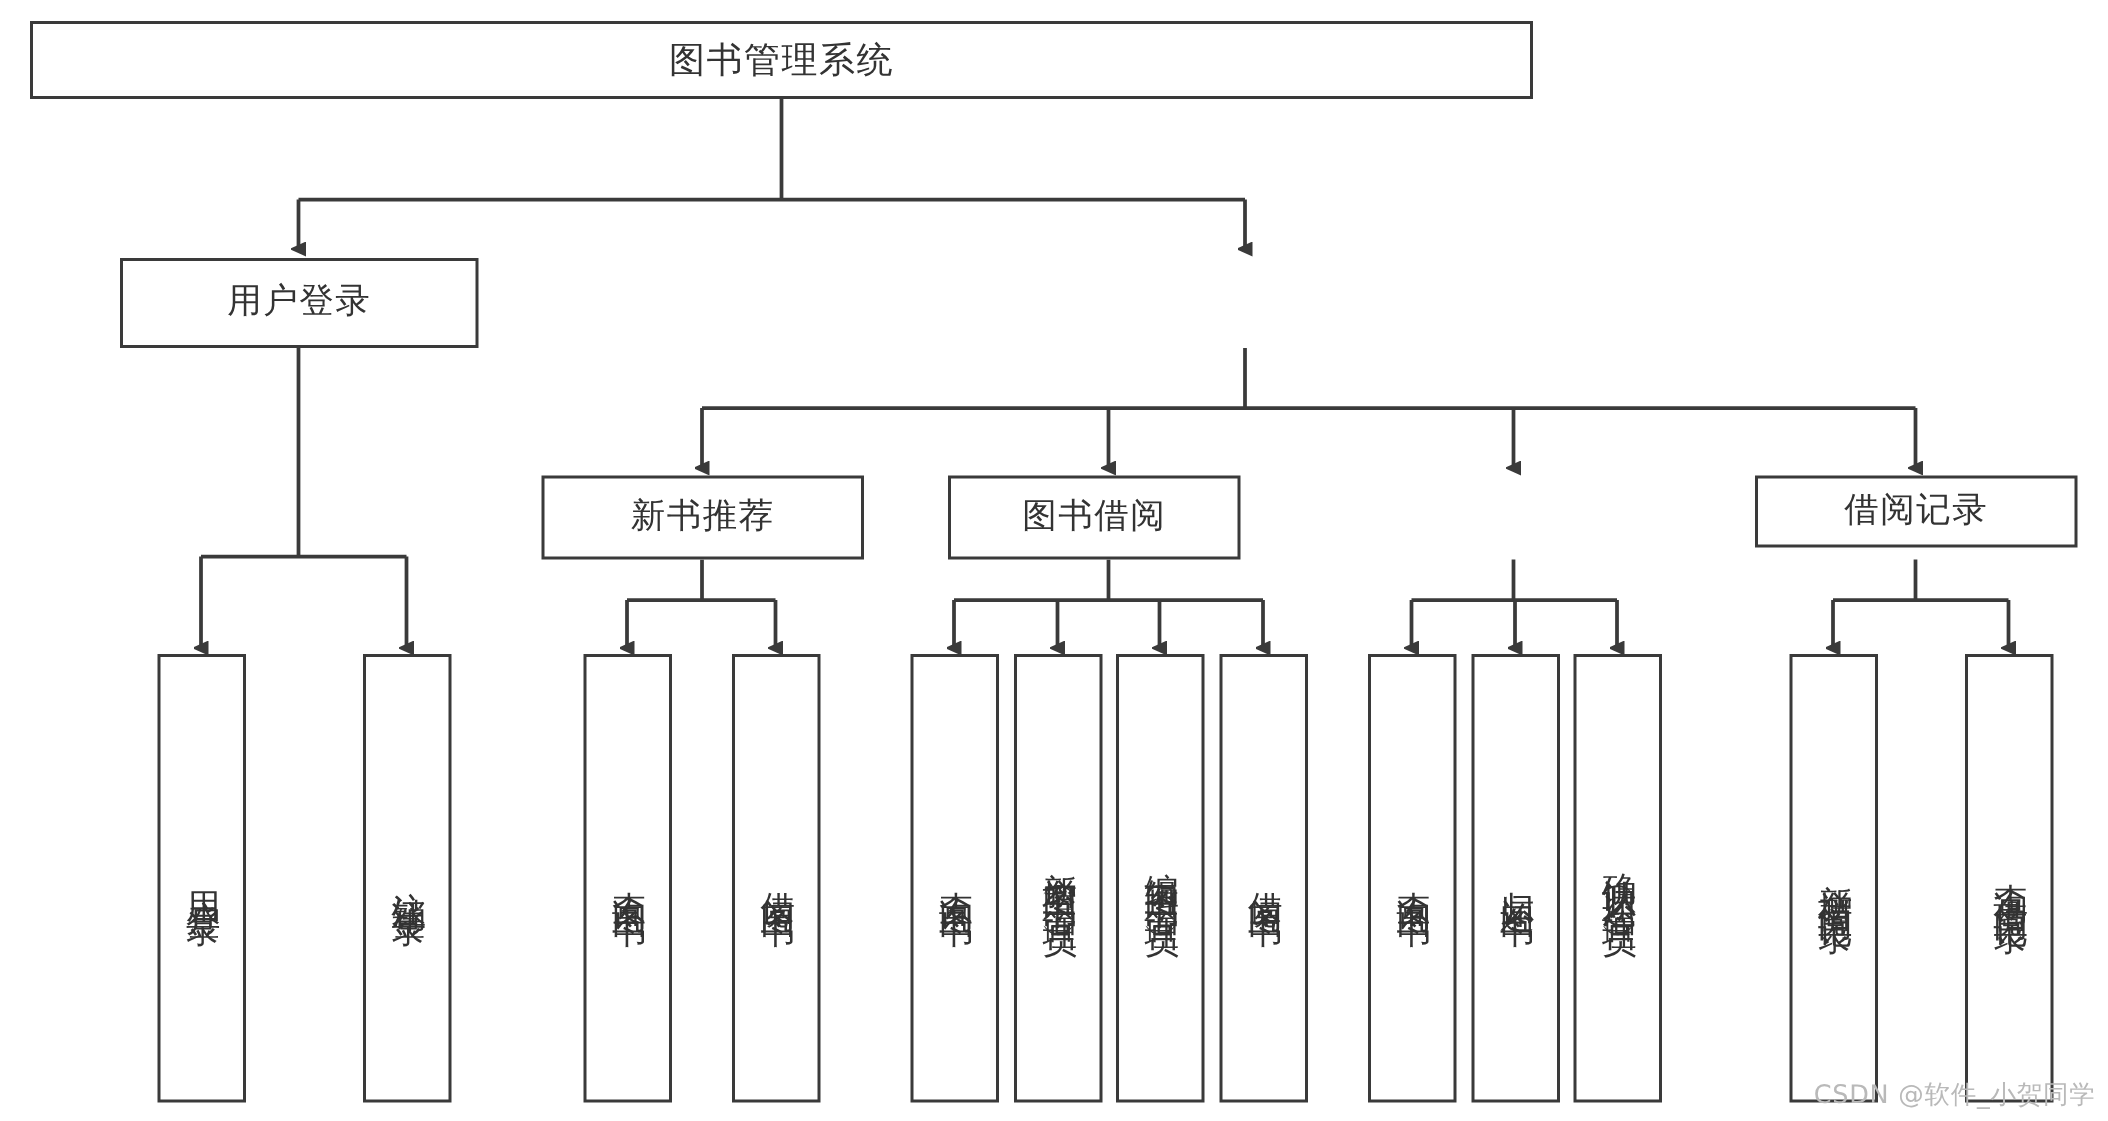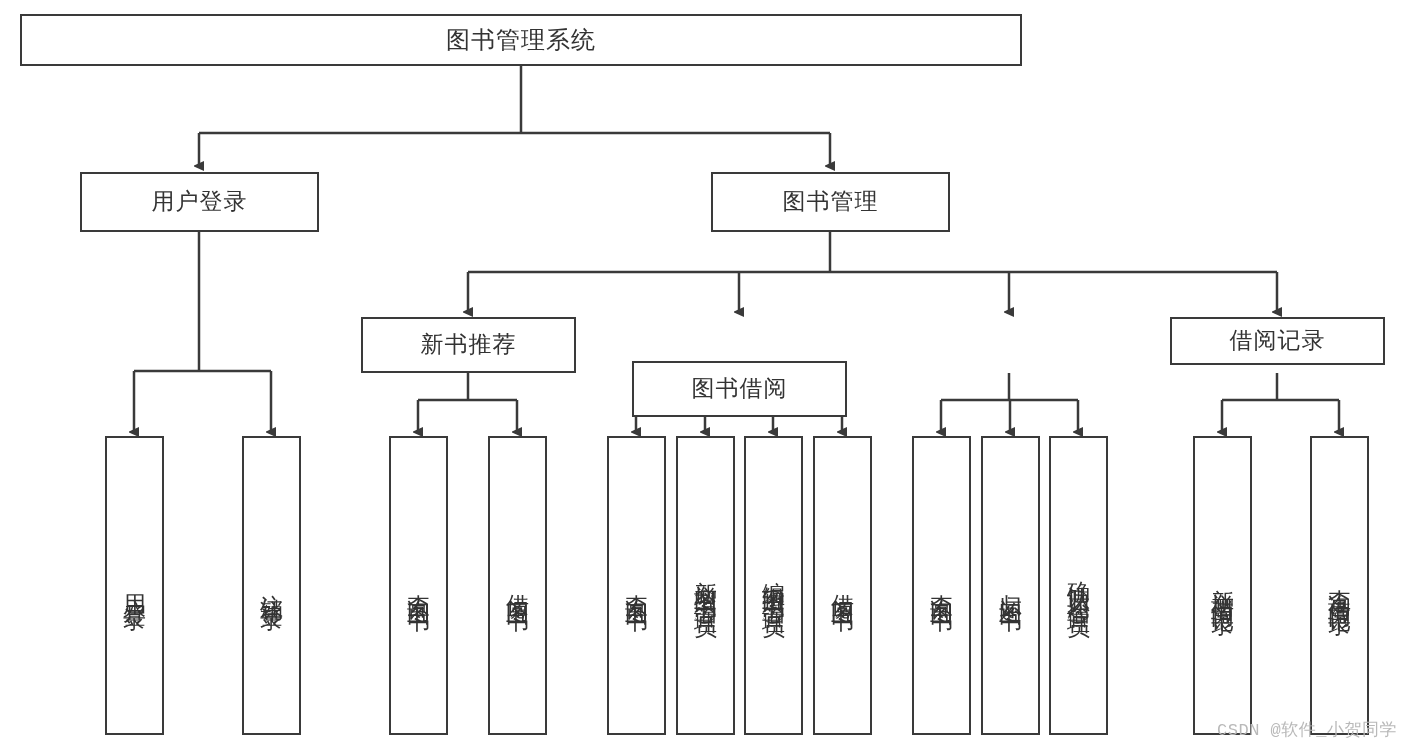--- a/index.html
+++ b/index.html
@@ -60,21 +60,20 @@
   }
   .watermark {
     position: absolute;
     right: 8px;
     bottom: 6px;
     font-size: 17px;
     color: #b9b9b9;
     z-index: 5;
     white-space: nowrap;
     letter-spacing: 0.5px;
-    font-family: Liberation Mono, monospace;
   }
 </style>
 </head>
 <body>
 
 <div id="diagram-canvas">
 
   <svg id="connector-layer" viewBox="0 0 1405 747" width="1405" height="747" xmlns="http://www.w3.org/2000/svg">
     <defs>
       <marker id="arrowhead" markerWidth="10" markerHeight="10" refX="5" refY="5" orient="auto" markerUnits="userSpaceOnUse">
@@ -125,28 +124,25 @@
     </g>
   </svg>
 
   <div class="node horiz root" style="left:20px; top:14px; width:1002px; height:52px;">
     <span>图书管理系统</span>
   </div>
 
   <div class="node horiz" style="left:80px; top:172px; width:239px; height:60px;">
     <span>用户登录</span>
   </div>
-  <div class="node horiz" style="left:711px; top:172px; width:239px; height:60px;">
-    <span>图书管理</span>
-  </div>
 
   <div class="node horiz" style="left:361px; top:317px; width:215px; height:56px;text-align:center;">
     <span>新书推荐</span>
   </div>
-  <div class="node horiz" style="left:632px; top:317px; width:215px; height:56px;margin-top:44px;">
+  <div class="node horiz" style="left:632px; top:317px; width:195px; height:56px;">
     <span>图书借阅</span>
   </div>
   <div class="node horiz" style="left:1170px; top:317px; width:215px; height:48px;">
     <span>借阅记录</span>
   </div>
 
   <div class="node vert" style="left:105px; top:436px; width:59px; height:299px;">
     <span class="vtext">用户登录</span>
   </div>
   <div class="node vert" style="left:242px; top:436px; width:59px; height:299px;">

